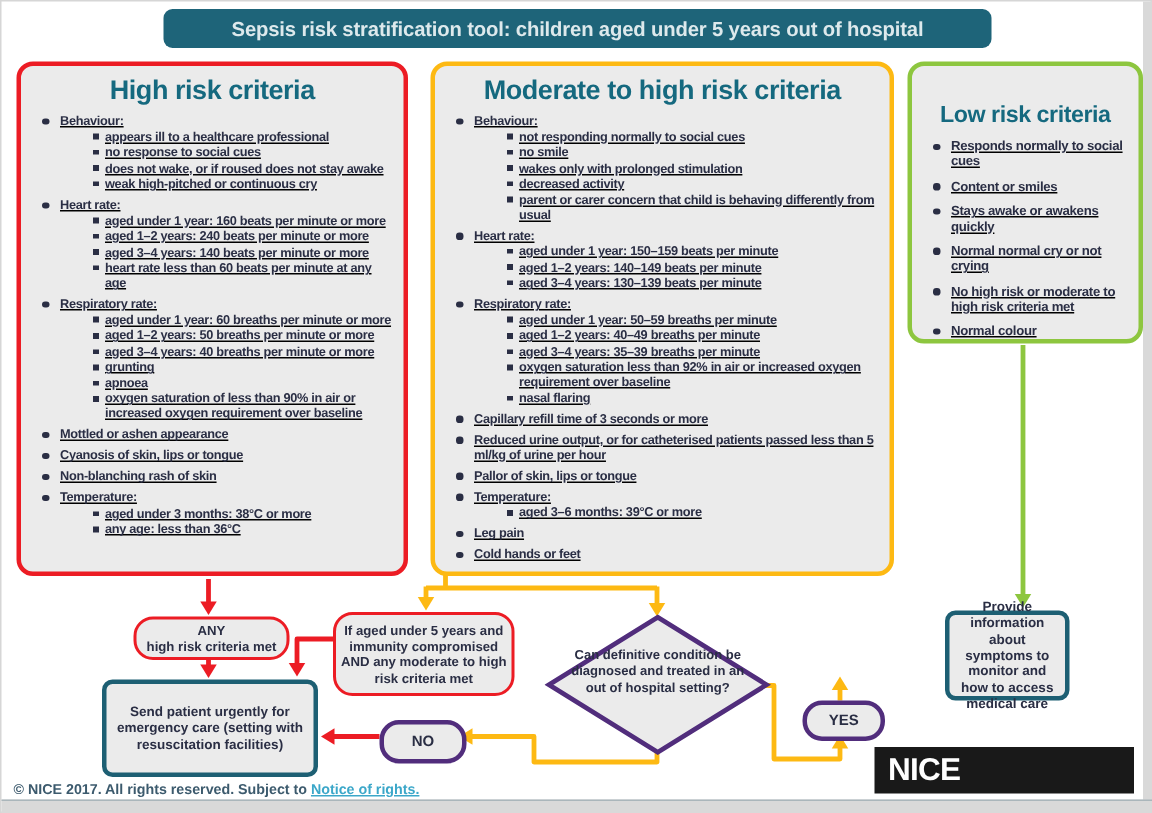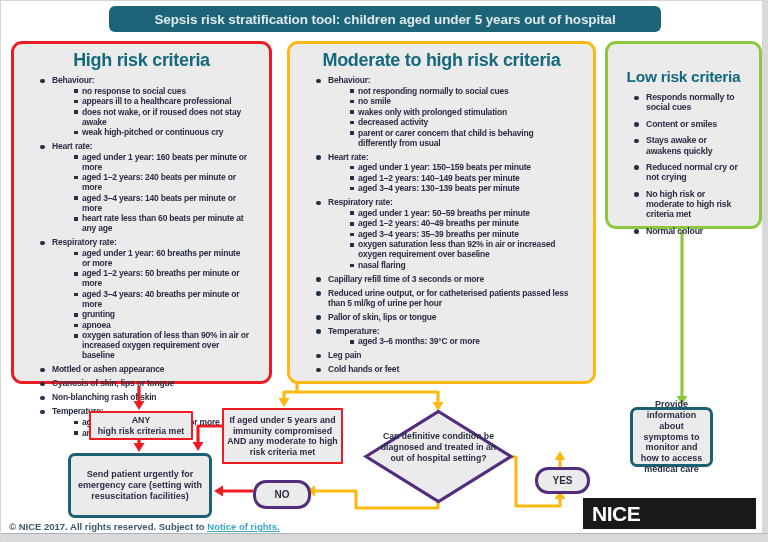--- a/index.html
+++ b/index.html
@@ -20,35 +20,35 @@
           display:flex;align-items:center;justify-content:center;z-index:2;letter-spacing:-0.1px;}
 
   
   .col{position:absolute;background:#ebebeb;border-radius:11px;box-sizing:border-box;z-index:2;}
   .col-high{left:10px;top:40px;width:261px;height:343px;border:3px solid #ec1c24;}
   .col-mod{left:286px;top:40px;width:309px;height:343px;border:3px solid #fdb913;}
   .col-low{left:604px;top:40px;width:157px;height:188px;border:3px solid #8dc63f;}
   .col h2{margin:6px 4px 1px;text-align:center;color:#15697f;font-size:18px;font-weight:bold;letter-spacing:-0.3px;}
   .col-low h2{font-size:15.5px;margin-top:24px;}
 
-  ul.l1{list-style:none;margin:2px 16px 0;padding:0 4px 0 9px;}
+  ul.l1{list-style:none;margin:2px 4px 0;padding:0 4px 0 9px;text-decoration:underline;}
   ul.l1>li{position:relative;padding-left:13px;margin-top:4px;font-size:8.5px;font-weight:bold;
            color:#2a2e44;line-height:1.18;letter-spacing:-0.2px;}
   ul.l1>li::before{content:'';position:absolute;left:1px;top:3.5px;width:4.5px;height:4.5px;
            border-radius:50%;background:#2a2e44;}
   ul.l2{list-style:none;margin:0;padding:0 0 0 22px;}
   ul.l2>li{position:relative;padding-left:8px;margin-top:0.5px;}
   ul.l2>li::before{content:'';position:absolute;left:0;top:3.8px;width:3.5px;height:3.5px;background:#2a2e44;}
   .col-low ul.l1>li{margin-top:6px;font-size:8.8px;}
 
   
   .flowbox{position:absolute;box-sizing:border-box;background:#ebebeb;z-index:2;
            display:flex;flex-direction:column;align-items:center;justify-content:center;
            text-align:center;color:#2a2e44;line-height:1.2;}
-  .red-box{border:2.5px solid #ec1c24;border-radius:1px;font-size:8.8px;font-weight:600;}
+  .red-box{border:2.5px solid #ec1c24;border-radius:13px;font-size:8.8px;font-weight:600;}
   .any{left:88px;top:410px;width:104px;height:29px;}
   .any .b1{font-weight:bold;}
   .imm{left:221px;top:407px;width:121px;height:56px;display:block;padding:5px 3px;white-space:pre-wrap;}
   .imm .b1{font-weight:bold;}
   .teal-box{border:3px solid #1d5f73;border-radius:7px;font-weight:bold;font-size:9px;padding:2px 5px;}
   .send{left:67px;top:452px;width:144px;height:65px;}
   .treat{left:496px;top:392px;width:124px;height:56px;}
   .provide{left:629px;top:406px;width:83px;height:60px;}
   .oval{border:3px solid #512d7c;border-radius:13px;font-weight:bold;font-size:10px;z-index:2;
         background:#ebebeb;position:absolute;display:flex;align-items:center;justify-content:center;color:#2a2e44;}
@@ -106,22 +106,22 @@
       <polygon points="681,404 675.5,395 686.5,395"></polygon>
     </g>
   </svg>
 
   <div class="banner">Sepsis risk stratification tool: children aged under 5 years out of hospital</div>
 
   <section class="col col-high">
     <h2>High risk criteria</h2>
     <ul class="l1">
         <li><span>Behaviour:</span><ul class="l2">
+            <li>appears ill to a healthcare professional</li>
             <li>no response to social cues</li>
-            <li>appears ill to a healthcare professional</li>
             <li>does not wake, or if roused does not stay awake</li>
             <li>weak high-pitched or continuous cry</li>
           </ul></li>
         <li><span>Heart rate:</span><ul class="l2">
             <li>aged under 1 year: 160 beats per minute or more</li>
             <li>aged 1–2 years: 240 beats per minute or more</li>
             <li>aged 3–4 years: 140 beats per minute or more</li>
             <li>heart rate less than 60 beats per minute at any age</li>
           </ul></li>
         <li><span>Respiratory rate:</span><ul class="l2">
@@ -174,21 +174,21 @@
         <li><span>Cold hands or feet</span></li>
       </ul>
   </section>
 
   <section class="col col-low">
     <h2>Low risk criteria</h2>
     <ul class="l1">
         <li><span>Responds normally to social cues</span></li>
         <li><span>Content or smiles</span></li>
         <li><span>Stays awake or awakens quickly</span></li>
-        <li><span>Reduced normal cry or not crying</span></li>
+        <li><span>Normal normal cry or not crying</span></li>
         <li><span>No high risk or moderate to high risk criteria met</span></li>
         <li><span>Normal colour</span></li>
       </ul>
   </section>
 
   <div class="flowbox red-box any">
     <div class="b1">ANY</div>
     <div>high risk criteria met</div>
   </div>
 

